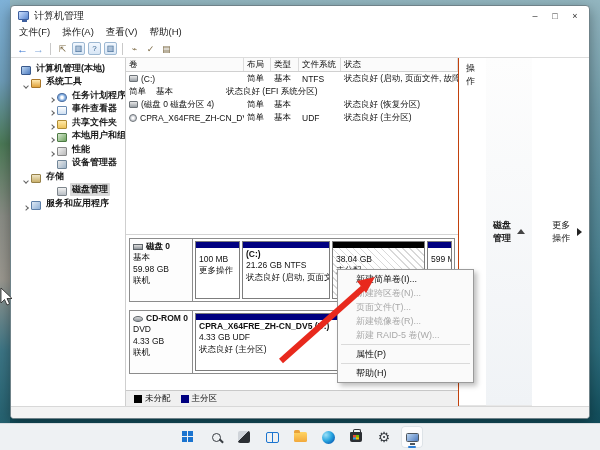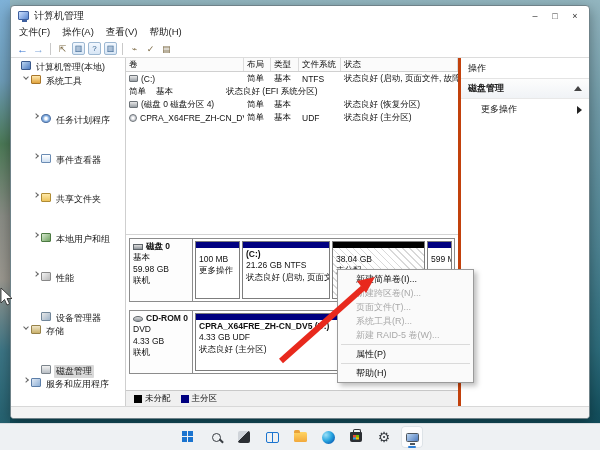--- a/index.html
+++ b/index.html
@@ -26,40 +26,40 @@
   .tool.nav { color:#2f6fd0; font-weight:bold; font-size:11px; }
   .tool.nav.fwd { color:#7fa6d9; }
   .tool.boxy { border:1px solid #9db8d2; background:linear-gradient(180deg,#f2f8ff,#d8e6f5); color:#35618f; font-size:8px; }
   .tool.plain { color:#7c6a45; font-size:9px; }
   .tsep { width:1px; height:12px; background:#c9c9c9; margin:0 2px; }
 
   .content { flex:1; display:flex; min-height:0; }
 
   
   .tree { width:115px; flex:0 0 auto; border-right:1px solid #cfcfcf; padding-top:3px; font-size:9px; color:#1a1a1a; overflow:hidden; }
-  .trow { display:flex; align-items:flex-start; height:13.5px; white-space:nowrap; }
+  .trow { display:flex; align-items:flex-end; height:13.5px; white-space:nowrap;font-weight:bold; }
   .trow .lbl { padding:0 2px; }
   .trow .lbl.sel { background:#d9d9d9; border-radius:1px; }
   .chevbox { width:9px; flex:0 0 auto; display:flex; align-items:center; justify-content:center; }
   .chev { width:4px; height:4px; border-right:1px solid #636363; border-bottom:1px solid #636363; }
   .chev.right { transform:rotate(-45deg); }
   .chev.down { transform:rotate(45deg); }
   .ticon { width:10px; height:9px; flex:0 0 auto; margin:0 3px 0 1px; border-radius:1px; }
   .i-computer { background:linear-gradient(135deg,#bcd6f2,#4e7cc0); border:1px solid #39598c; }
   .i-tools { background:linear-gradient(180deg,#ffe9b0,#e0a33c); border:1px solid #a8762a; }
   .i-sched { background:radial-gradient(circle at 50% 50%, #fff 20%, #7aa7dd 60%); border:1px solid #4a6da0; border-radius:50%; }
   .i-event { background:linear-gradient(180deg,#fff,#cfe0f2); border:1px solid #6b8cb4; }
   .i-share { background:linear-gradient(180deg,#ffe9a8,#eec45c); border:1px solid #b08c34; }
   .i-users { background:linear-gradient(135deg,#d7e8d0,#6fa360); border:1px solid #4c7a42; }
   .i-perf { background:linear-gradient(135deg,#f3f3f3,#b9b9b9); border:1px solid #888; }
   .i-dev { background:linear-gradient(135deg,#e8e8e8,#9fb4c8); border:1px solid #718699; }
   .i-storage { background:linear-gradient(180deg,#f0e6c8,#c9b06a); border:1px solid #97824a; }
   .i-diskmgmt { background:linear-gradient(180deg,#f2f2f2,#b8bec4); border:1px solid #7d858c; }
   .i-services { background:linear-gradient(135deg,#dfe9f5,#8fb0d6); border:1px solid #5c7ea8; }
-  .ind1 { padding-left:10px; } .ind2 { padding-left:20px;margin-top:26px; }
+  .ind1 { padding-left:10px; } .ind2 { padding-left:36px; }
 
   
   .middle { flex:1; min-width:0; display:flex; flex-direction:column; background:#fff; }
   .voltable { flex:0 0 177px; overflow:hidden; border-bottom:1px solid #d5d5d5; font-size:8.5px; color:#111; }
   .vhead { display:flex; height:14px; align-items:center; border-bottom:1px solid #d0d0d0; background:#fbfbfb; }
   .vhead > div { padding:0 3px; border-right:1px solid #dcdcdc; height:100%; display:flex; align-items:center; }
   .vrow { display:flex; height:13px; align-items:center; white-space:nowrap; }
   .vrow > div { padding:0 3px; overflow:hidden; }
   .c-name { width:118px; flex:0 0 auto; display:flex; align-items:center; gap:3px; }
   .c-lay { width:27px; flex:0 0 auto; }
@@ -79,21 +79,21 @@
   .pbar { height:6px; flex:0 0 auto; }
   .pbody { flex:1; padding:6px 3px 0 3px; font-size:8.5px; line-height:1.35; white-space:nowrap; overflow:hidden; color:#111; }
   .pbody .ptitle { font-weight:bold; }
   .hatch { background:repeating-linear-gradient(45deg,#ffffff 0 4px,#d9d9d9 4px 5px); }
 
   .legend { flex:0 0 16px; background:#f0f0f0; border-top:1px solid #c9c9c9; display:flex; align-items:center; gap:10px; padding:0 8px; font-size:8.5px; color:#111; }
   .lgitem { display:flex; align-items:center; gap:3px; }
   .lgswatch { width:8px; height:8px; }
 
   
-  .actions { width:131px; flex:0 0 auto; border-left:3px solid #c2410c; font-size:9px; color:#1a1a1a; display:flex; flex-direction:column; }
+  .actions { width:131px; flex:0 0 auto; border-left:1px solid #c2410c; font-size:9px; color:#1a1a1a; display:flex; }
   .act-title { padding:4px 7px 3px 7px; border-bottom:1px solid #e4e4e4; }
   .act-group { display:flex; align-items:center; justify-content:space-between; padding:3px 7px; font-weight:bold; background:linear-gradient(180deg,#fdfdfd,#f0f3f6); border-bottom:1px solid #e8e8e8; }
   .tri-up { width:0; height:0; border-left:4px solid transparent; border-right:4px solid transparent; border-bottom:5px solid #444; }
   .act-more { display:flex; align-items:center; justify-content:space-between; padding:4px 7px 4px 20px; }
   .tri-right { width:0; height:0; border-top:4px solid transparent; border-bottom:4px solid transparent; border-left:5px solid #222; }
 
   .statusbar { flex:0 0 12px; background:#f3f3f3; border-top:1px solid #d8d8d8; }
 
   
   .ctxmenu { position:absolute; left:337px; top:269px; width:137px; background:#fafafa; border:1px solid #9b9b9b;
@@ -387,21 +387,21 @@
 
     </div>
 
     <div class="statusbar"></div>
   </div>
 
   <div class="ctxmenu">
     <div class="cmi">新建简单卷(I)...</div>
     <div class="cmi disabled">新建跨区卷(N)...</div>
     <div class="cmi disabled">页面文件(T)...</div>
-    <div class="cmi disabled">系统工具(R)...</div>
+    <div class="cmi disabled">新建镜像卷(R)...</div>
     <div class="cmi disabled">新建 RAID-5 卷(W)...</div>
     <div class="cmsep"></div>
     <div class="cmi">属性(P)</div>
     <div class="cmsep"></div>
     <div class="cmi">帮助(H)</div>
   </div>
 
   <svg class="overlay" viewBox="0 0 600 450">
     <line x1="281" y1="361" x2="363" y2="288" stroke="#e8291d" stroke-width="6"></line>
     <polygon points="375,277 357,281 366,293" fill="#e8291d"></polygon>

